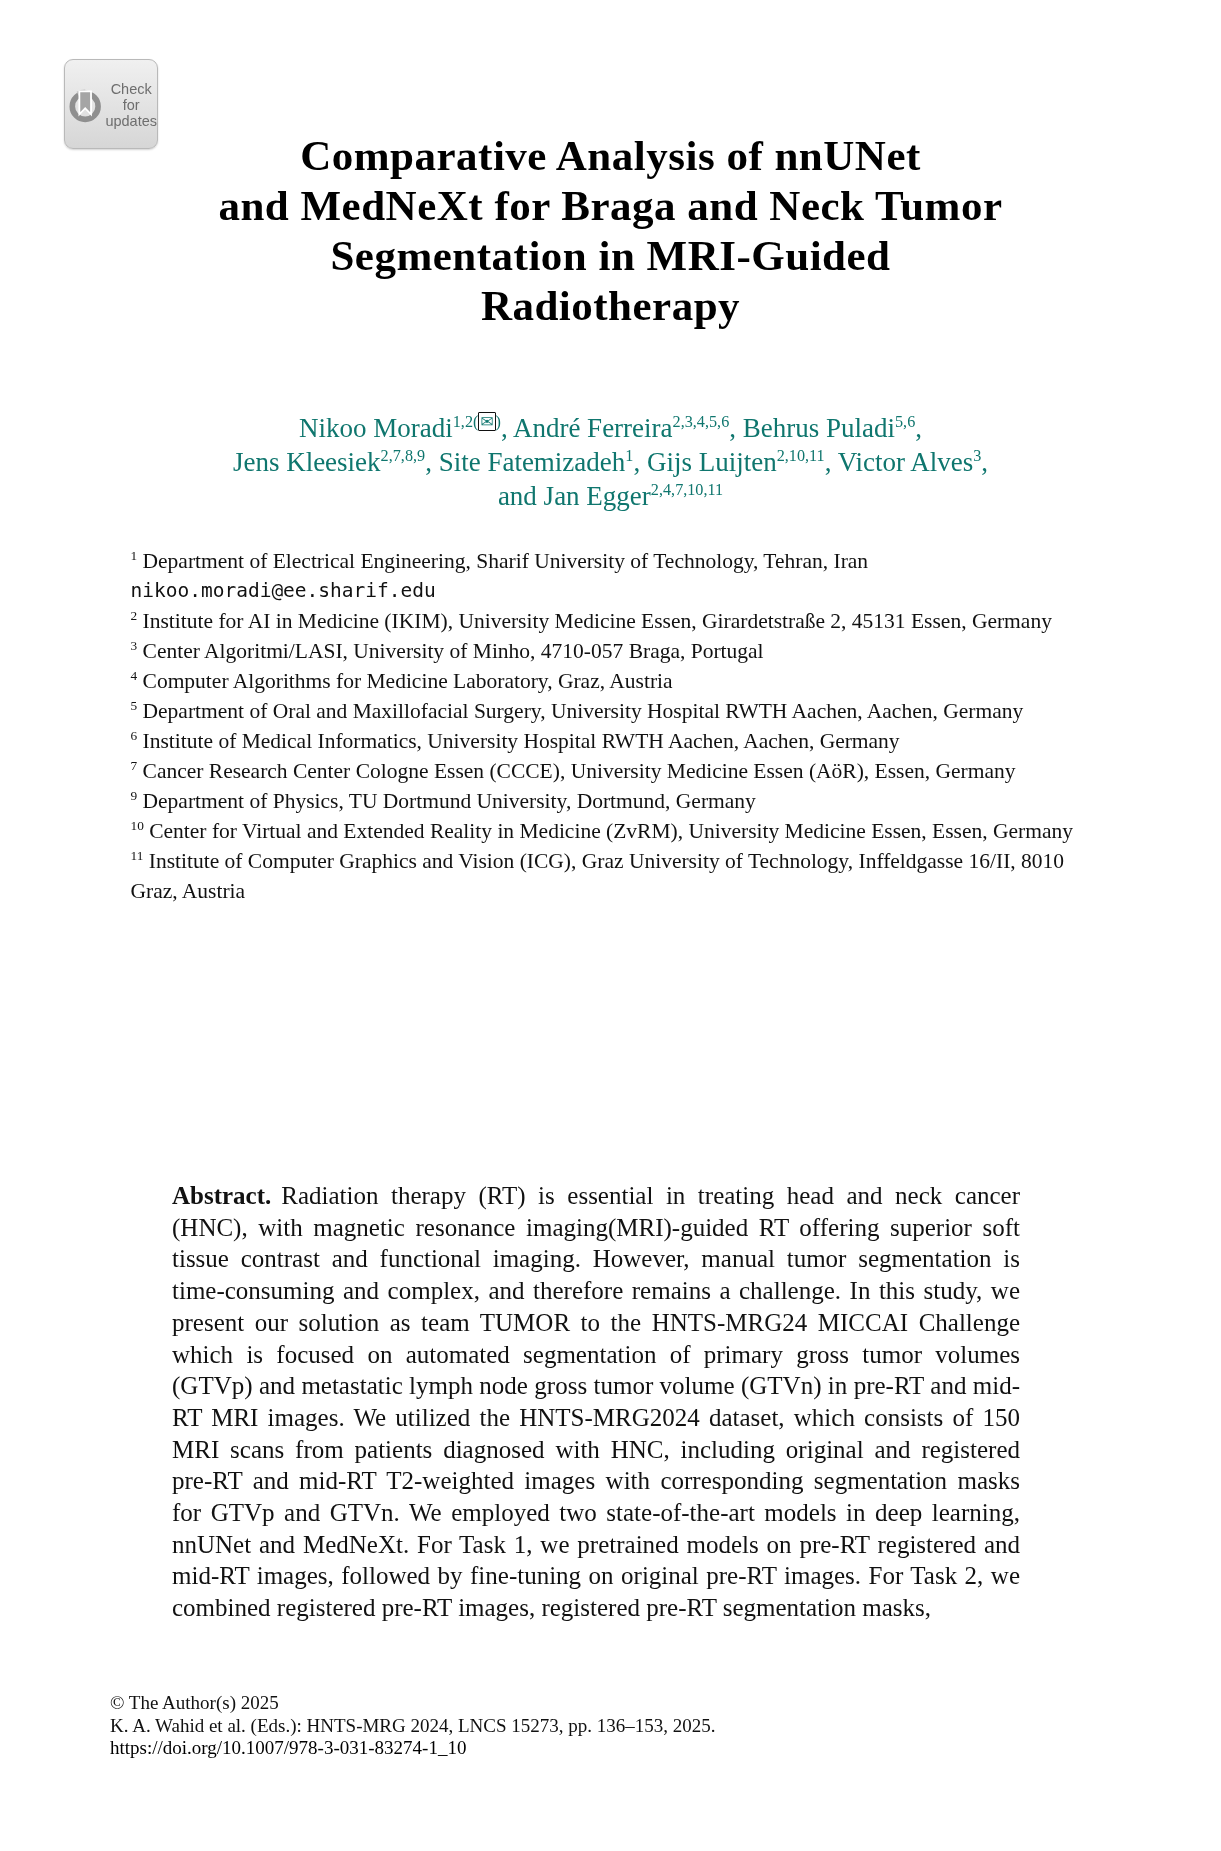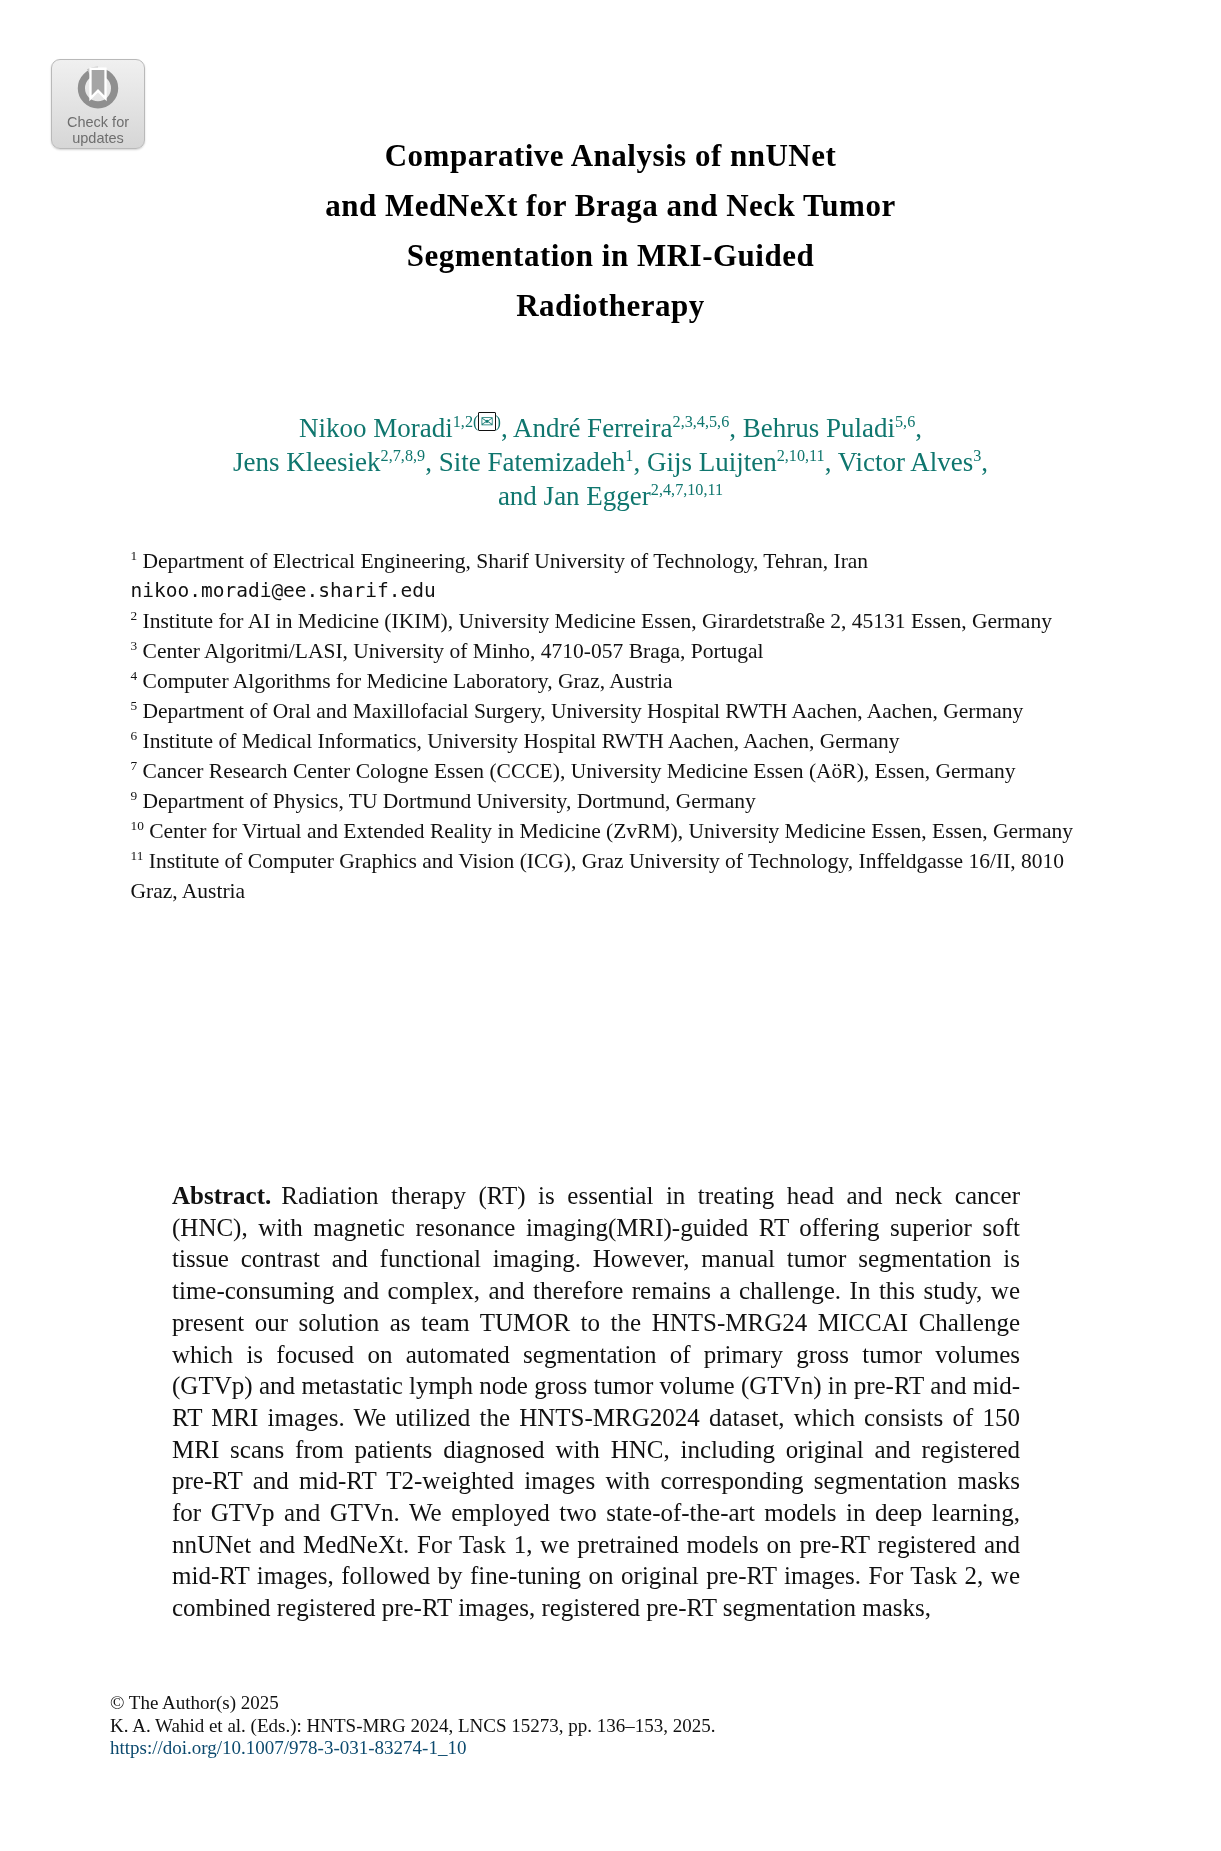--- a/index.html
+++ b/index.html
@@ -6,40 +6,40 @@
   .page{
     position:relative;
     width:1221px;height:1851px;
     background:#ffffff;
     font-family:"Liberation Serif","DejaVu Serif",serif;
     color:#111111;
     overflow:hidden;
   }
   
   .badge{
-    position:absolute;left:51px;top:59px;
+    position:absolute;left:64px;top:59px;
     width:92px;height:88px;
     border:1px solid #b9b9b9;border-radius:9px;
     background:linear-gradient(180deg,#f0f0f0 0%,#e2e2e2 55%,#d6d6d6 100%);
     box-shadow:0 1px 2px rgba(0,0,0,.18);
-    display:flex;flex-direction:column;align-items:center;
+    display:flex;flex-direction:row;align-items:center;
     text-decoration:none;cursor:pointer;
   }
   .badge svg{margin-top:5px;display:block;}
   .badge-text{
     font-family:"Liberation Sans",sans-serif;
     font-size:14.5px;line-height:16px;color:#6e6e6e;
     text-align:center;margin-top:1px;
   }
   
   .title{
     margin:131px auto 0;
     text-align:center;
     font-weight:bold;
-    font-size:31px;line-height:50px;letter-spacing:.5px;
+    font-size:43px;line-height:50px;letter-spacing:.5px;
     color:#000;
   }
   
   .authors{
     margin-top:80px;
     text-align:center;
     font-size:27px;line-height:34px;color:#0f766e;
   }
   .authors sup{font-size:60%;line-height:0;}
   .envbox{
@@ -117,16 +117,16 @@
       <div><sup>11</sup> Institute of Computer Graphics and Vision (ICG), Graz University of Technology, Inffeldgasse 16/II, 8010 Graz, Austria</div>
     </div>
 
   <div class="abstract">
     <span class="abs-label">Abstract.</span><span>Radiation therapy (RT) is essential in treating head and neck cancer (HNC), with magnetic resonance imaging(MRI)-guided RT offering superior soft tissue contrast and functional imaging. However, manual tumor segmentation is time-consuming and complex, and therefore remains a challenge. In this study, we present our solution as team TUMOR to the HNTS-MRG24 MICCAI Challenge which is focused on automated segmentation of primary gross tumor volumes (GTVp) and metastatic lymph node gross tumor volume (GTVn) in pre-RT and mid-RT MRI images. We utilized the HNTS-MRG2024 dataset, which consists of 150 MRI scans from patients diagnosed with HNC, including original and registered pre-RT and mid-RT T2-weighted images with corresponding segmentation masks for GTVp and GTVn. We employed two state-of-the-art models in deep learning, nnUNet and MedNeXt. For Task 1, we pretrained models on pre-RT registered and mid-RT images, followed by fine-tuning on original pre-RT images. For Task 2, we combined registered pre-RT images, registered pre-RT segmentation masks,</span>
   </div>
 
   <div class="footer">
     <div>© The Author(s) 2025</div>
     <div>K. A. Wahid et al. (Eds.): HNTS-MRG 2024, LNCS 15273, pp. 136–153, 2025.</div>
-    <a class="doi" id="doi-link" style="color: #0c4a6e;">https://doi.org/10.1007/978-3-031-83274-1_10</a>
+    <a class="doi" id="doi-link" style="color: #000000;">https://doi.org/10.1007/978-3-031-83274-1_10</a>
   </div>
 
 </div>
 
 </body></html>

